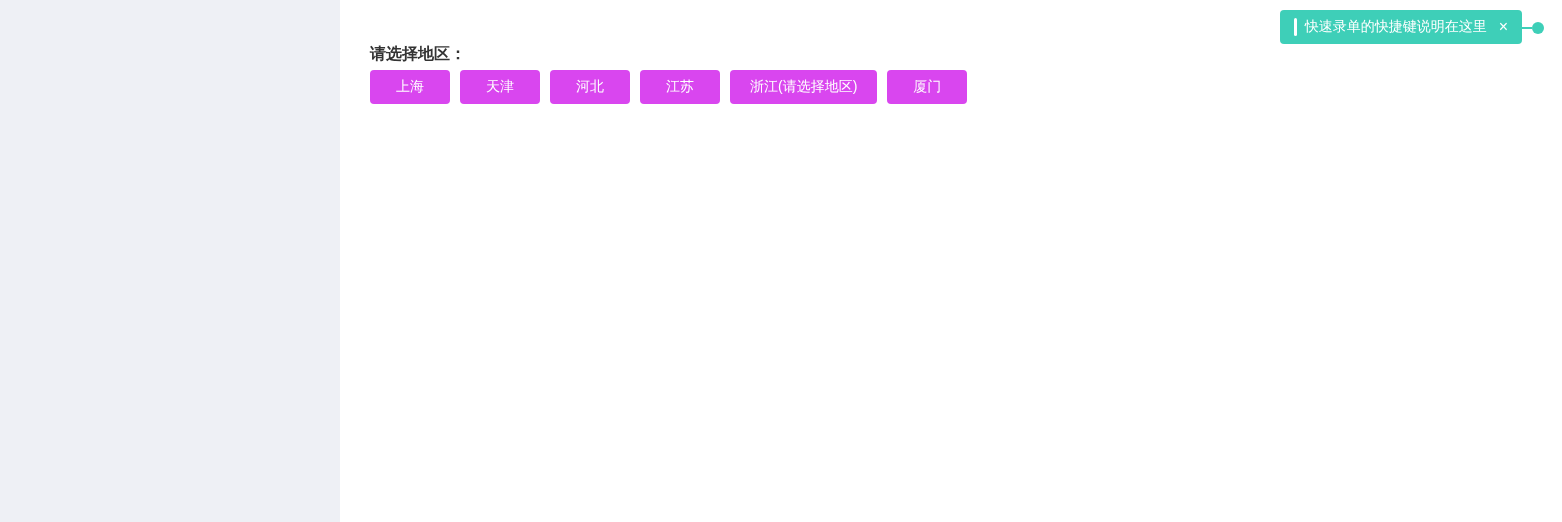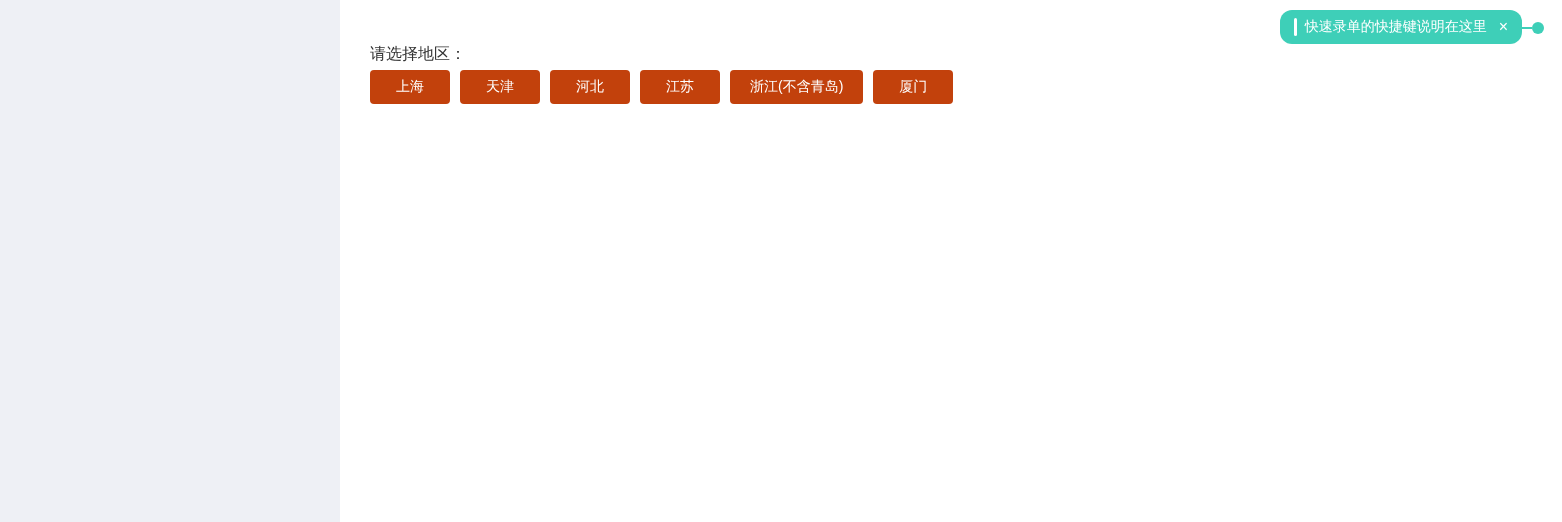--- a/index.html
+++ b/index.html
@@ -34,21 +34,21 @@
       height: 522px;
       background: #ffffff;
     }
 
     .section-label {
       position: absolute;
       top: 44px;
       left: 30px;
       font-size: 16px;
       color: #333333;
-      font-weight: normal;
+      font-weight: bold;
     }
 
     .region-buttons {
       position: absolute;
       top: 70px;
       left: 30px;
       right: 30px;
     }
 
     .region-row {
@@ -56,40 +56,40 @@
       flex-wrap: nowrap;
       gap: 10px;
       margin-bottom: 10px;
     }
 
     .region-btn {
       display: inline-flex;
       align-items: center;
       justify-content: center;
       padding: 8px 20px;
-      background: #c2410c;
+      background: #d946ef;
       color: #ffffff;
       border: none;
       border-radius: 4px;
       font-size: 14px;
       cursor: pointer;
       white-space: nowrap;
       min-width: 80px;
     }
 
     
     .tooltip-bar {
       position: absolute;
       top: 10px;
       right: 40px;
       display: flex;
       align-items: center;
       background: #3ecfb8;
       color: #ffffff;
-      border-radius: 12px;
+      border-radius: 4px;
       padding: 8px 14px;
       font-size: 14px;
       white-space: nowrap;
       z-index: 100;
     }
 
     .tooltip-bar .bar-accent {
       display: inline-block;
       width: 3px;
       height: 18px;
@@ -137,21 +137,21 @@
 <div class="main-content">
 
   <span class="section-label">请选择地区：</span>
 
   <div class="region-buttons">
     <div class="region-row" id="row-0">
         <button class="region-btn">上海</button>
         <button class="region-btn">天津</button>
         <button class="region-btn">河北</button>
         <button class="region-btn">江苏</button>
-        <button class="region-btn">浙江(不含青岛)</button>
+        <button class="region-btn">浙江(请选择地区)</button>
         <button class="region-btn">厦门</button>
       </div>
   </div>
 
   <div class="tooltip-bar">
     <span class="bar-accent"></span>
     <span>快速录单的快捷键说明在这里</span>
     <button class="close-btn">×</button>
   </div>
 

